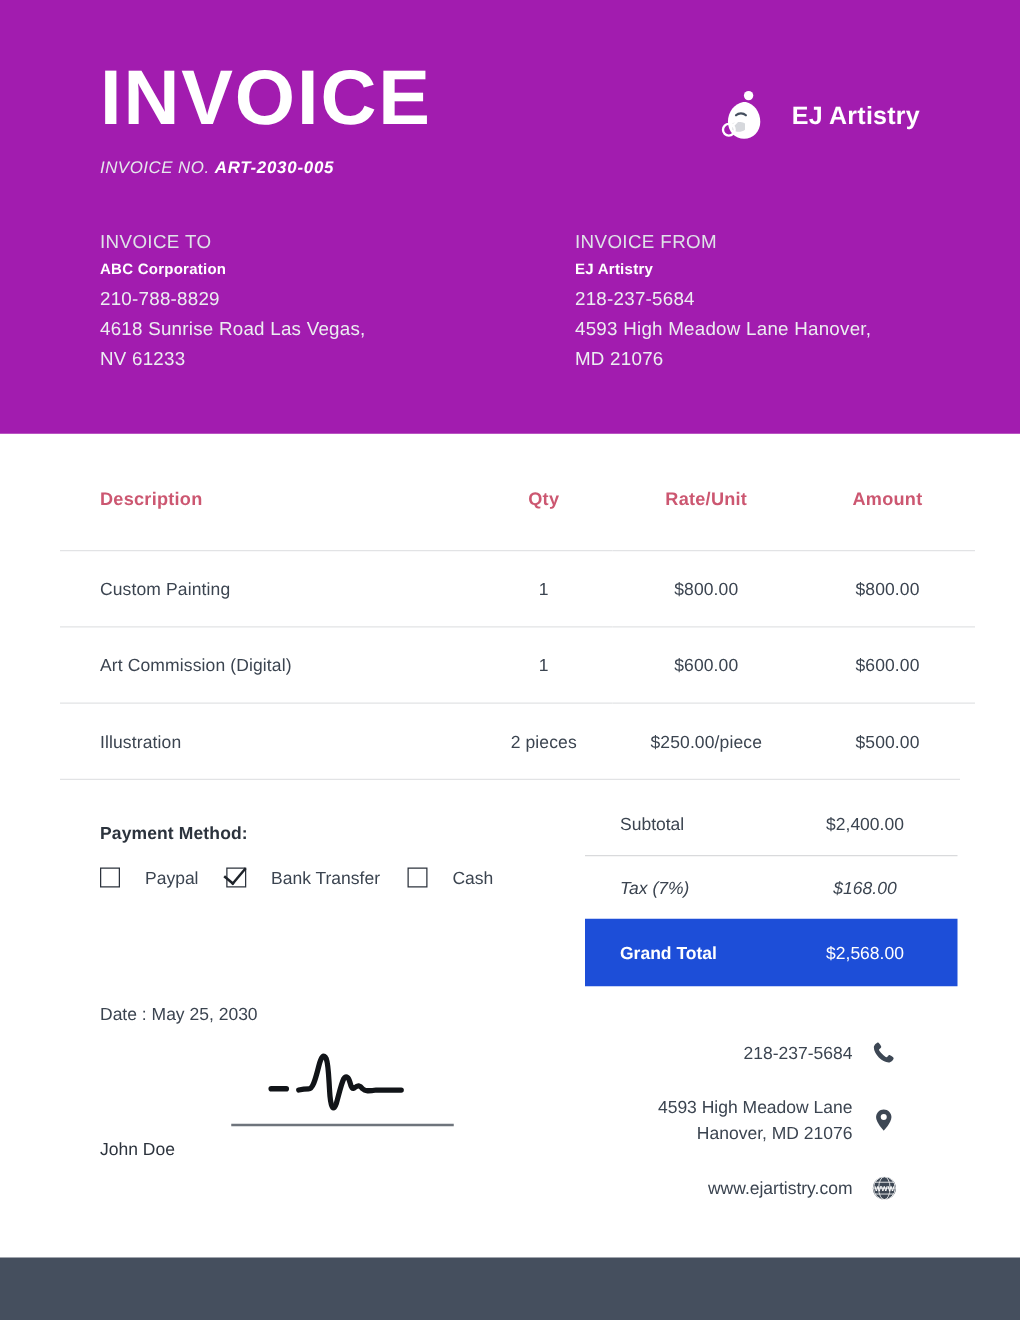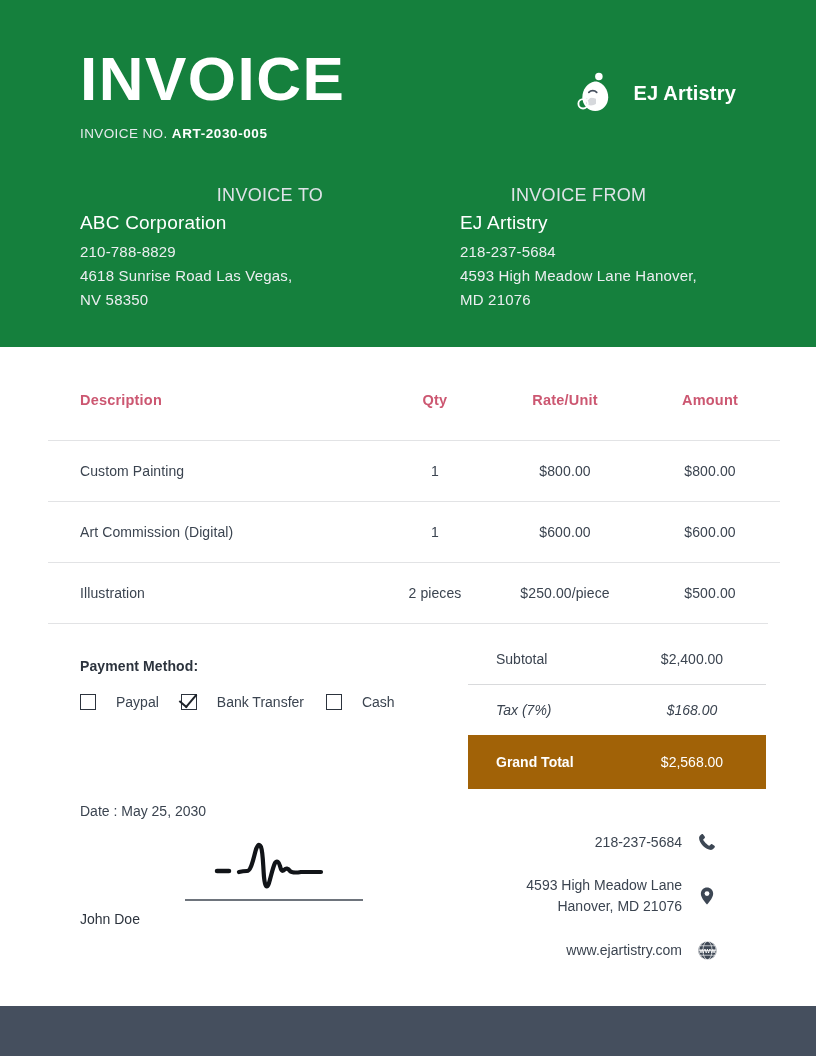--- a/index.html
+++ b/index.html
@@ -11,21 +11,21 @@
     width: 816px;
     height: 1056px;
     font-family: "Liberation Sans", sans-serif;
     color: #3b4450;
     overflow: hidden;
     position: relative;
   }
 
   
   .header-band {
-    background: #15803d;
+    background: #a21caf;
     height: 347px;
     padding: 0 80px;
     box-sizing: border-box;
     position: relative;
   }
   .header-top {
     display: flex;
     justify-content: space-between;
     align-items: flex-start;
     padding-top: 48px;
@@ -37,20 +37,21 @@
     letter-spacing: 1.5px;
     line-height: 1;
     margin: 0;
     font-stretch: condensed;
   }
   .invoice-no {
     color: #e6e9ed;
     font-size: 13.5px;
     letter-spacing: 0.4px;
     margin-top: 16px;
+    font-style: italic;
   }
   .invoice-no b {
     color: #ffffff;
     font-weight: bold;
     letter-spacing: 0.6px;
   }
   .brand {
     display: flex;
     align-items: center;
     gap: 14px;
@@ -72,29 +73,28 @@
   .parties {
     display: flex;
     margin-top: 44px;
   }
   .party {
     width: 380px;
   }
   .party:last-child { width: auto; }
   .party-label {
     color: #dfe3e8;
-    font-size: 18px;
+    font-size: 15px;
     letter-spacing: 0.3px;
     margin-bottom: 6px;
-    text-align: center;
   }
   .party-name {
     color: #ffffff;
-    font-size: 19px;
-    font-weight: normal;
+    font-size: 12px;
+    font-weight: bold;
     margin-bottom: 6px;
     letter-spacing: 0.2px;
   }
   .party-line {
     color: #eceef1;
     font-size: 15px;
     line-height: 24px;
     letter-spacing: 0.2px;
     max-width: 280px;
   }
@@ -210,21 +210,21 @@
     padding-left: 28px;
     box-sizing: border-box;
     color: #3b4450;
   }
   .trow .tval {
     flex: 1;
     text-align: center;
     color: #3b4450;
   }
   .trow.grand {
-    background: #a16207;
+    background: #1d4ed8;
     padding: 19px 0;
   }
   .trow.grand .tlabel {
     color: #ffffff;
     font-weight: bold;
   }
   .trow.grand .tval { color: #ffffff; }
 
   
   .footer-cols {
@@ -322,21 +322,21 @@
       <div class="brand-name">EJ Artistry</div>
     </div>
   </div>
 
   <div class="parties">
     <div class="party">
       <div class="party-label">INVOICE TO</div>
       <div class="party-name">ABC Corporation</div>
       <div class="party-line">210-788-8829</div>
       <div class="party-line">4618 Sunrise Road Las Vegas,</div>
-      <div class="party-line">NV 58350</div>
+      <div class="party-line">NV 61233</div>
     </div>
 
     <div class="party">
       <div class="party-label">INVOICE FROM</div>
       <div class="party-name">EJ Artistry</div>
       <div class="party-line">218-237-5684</div>
       <div class="party-line">4593 High Meadow Lane Hanover,</div>
       <div class="party-line">MD 21076</div>
     </div>
   </div>

